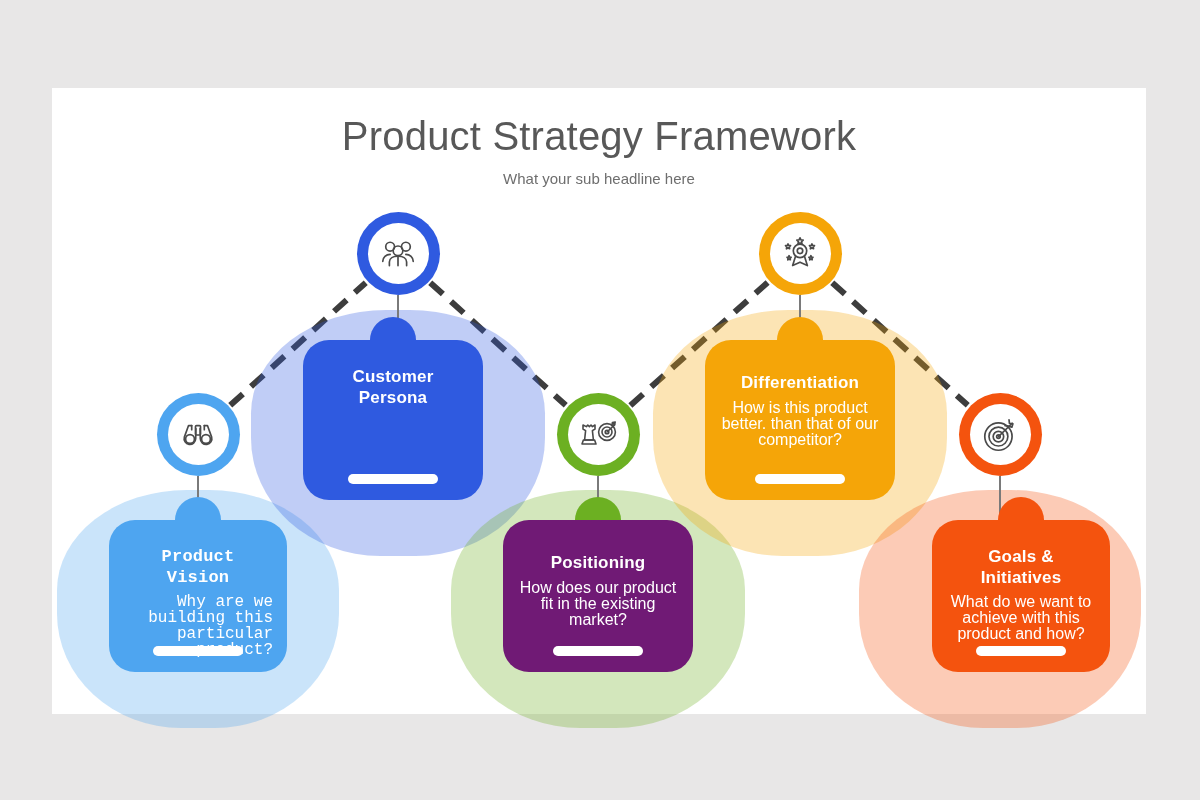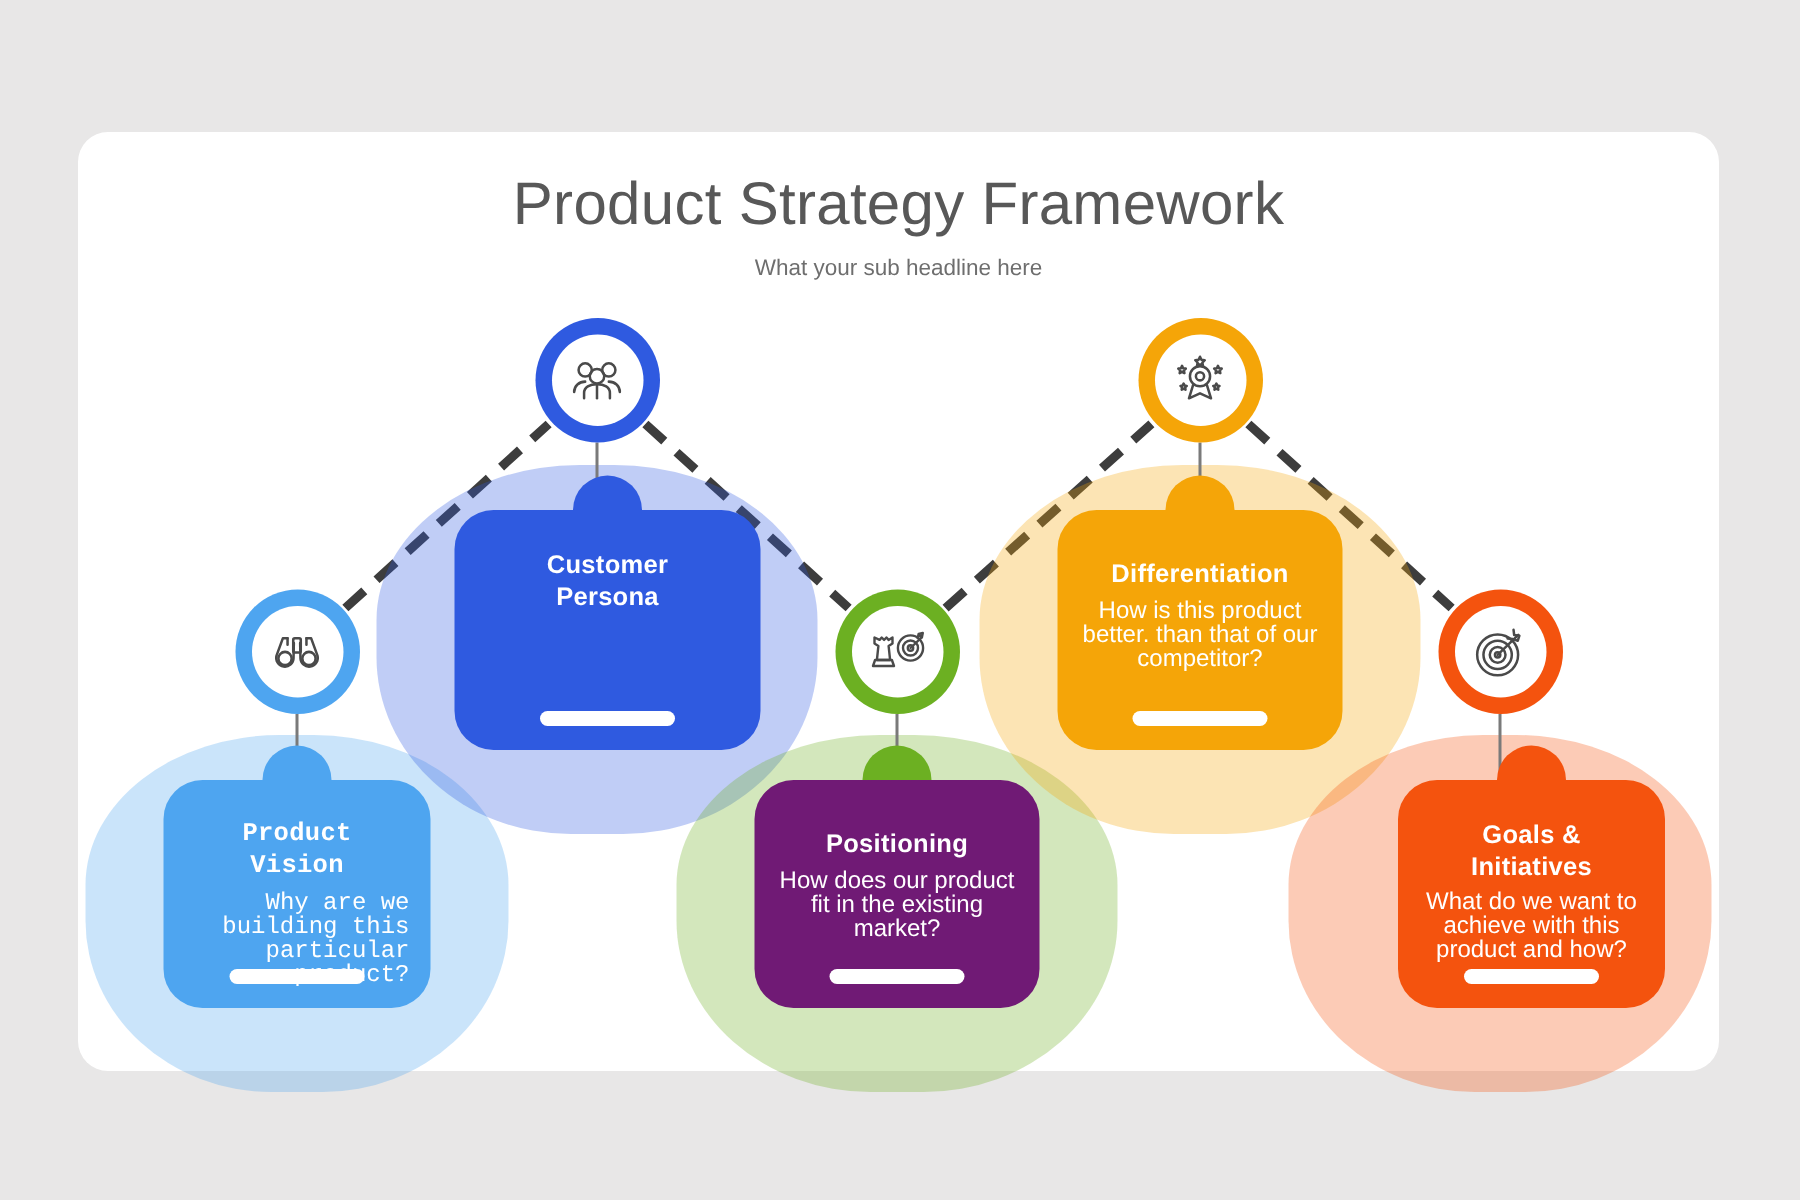--- a/index.html
+++ b/index.html
@@ -16,21 +16,20 @@
     width: 1200px;
     height: 800px;
   }
   #slide {
     position: absolute;
     left: 52px;
     top: 88px;
     width: 1094px;
     height: 626px;
     background: #ffffff;
-    border-radius: 20px;
   }
   .title {
     position: absolute;
     left: 0; top: 26px;
     width: 1094px;
     text-align: center;
     font-size: 40px;
     color: #585858;
     letter-spacing: 0.2px;
     font-weight: 400;
@@ -172,21 +171,21 @@
           <rect x="17.6" y="11" width="4.8" height="9" rx="1"></rect>
           <path d="M14 11v4M26 11v4"></path>
         </g>
               </svg>
             </div>
      </div>
         </div>
         <div class="node">
           <div class="blob" style="left:199px;top:222px;width:294px;height:246px;background:#2f5ae0;"></div>
           <div class="stem" style="left:346px;top:207px;height:45px;"></div>
-          <div class="card" style="left: 251px; top: 252px; width: 204px; height: 160px; background: rgb(47, 90, 224);">
+          <div class="card" style="left: 251px; top: 252px; width: 180px; height: 160px; background: rgb(47, 90, 224);">
             <div class="bump" style="background:#2f5ae0;"></div>
      <div class="card-title">Customer<br>Persona</div>
      <div class="pill"></div>
           </div>
           <div class="circle" style="left:304.5px;top:124px;width:83px;height:83px;background:#2f5ae0;padding:11px;">
        <div class="circle-inner">
               <svg width="42" height="42" viewBox="0 0 40 40">
         <g fill="none" stroke="#4a4a4a" stroke-width="1.6" stroke-linecap="round" stroke-linejoin="round">
           <circle cx="12.5" cy="13" r="4.2"></circle>
           <path d="M5.5 27c0-4 3.2-6.6 7-6.6"></path>

